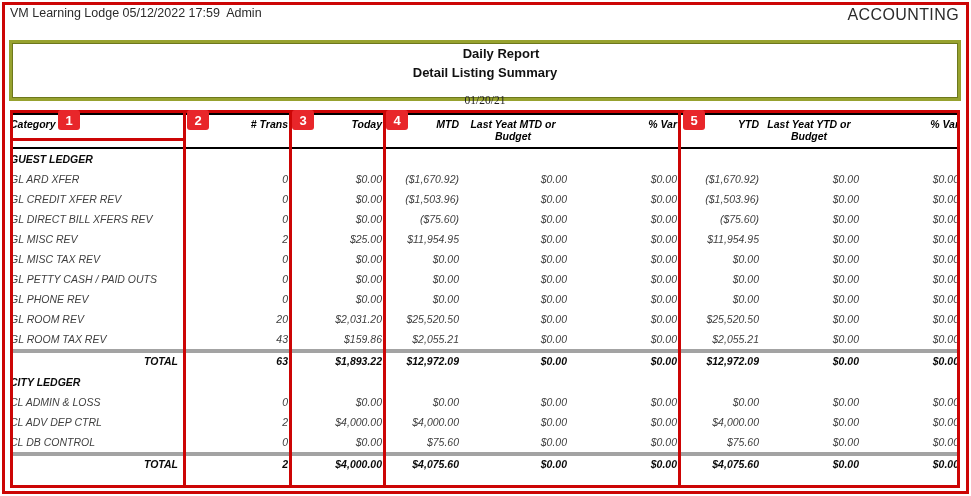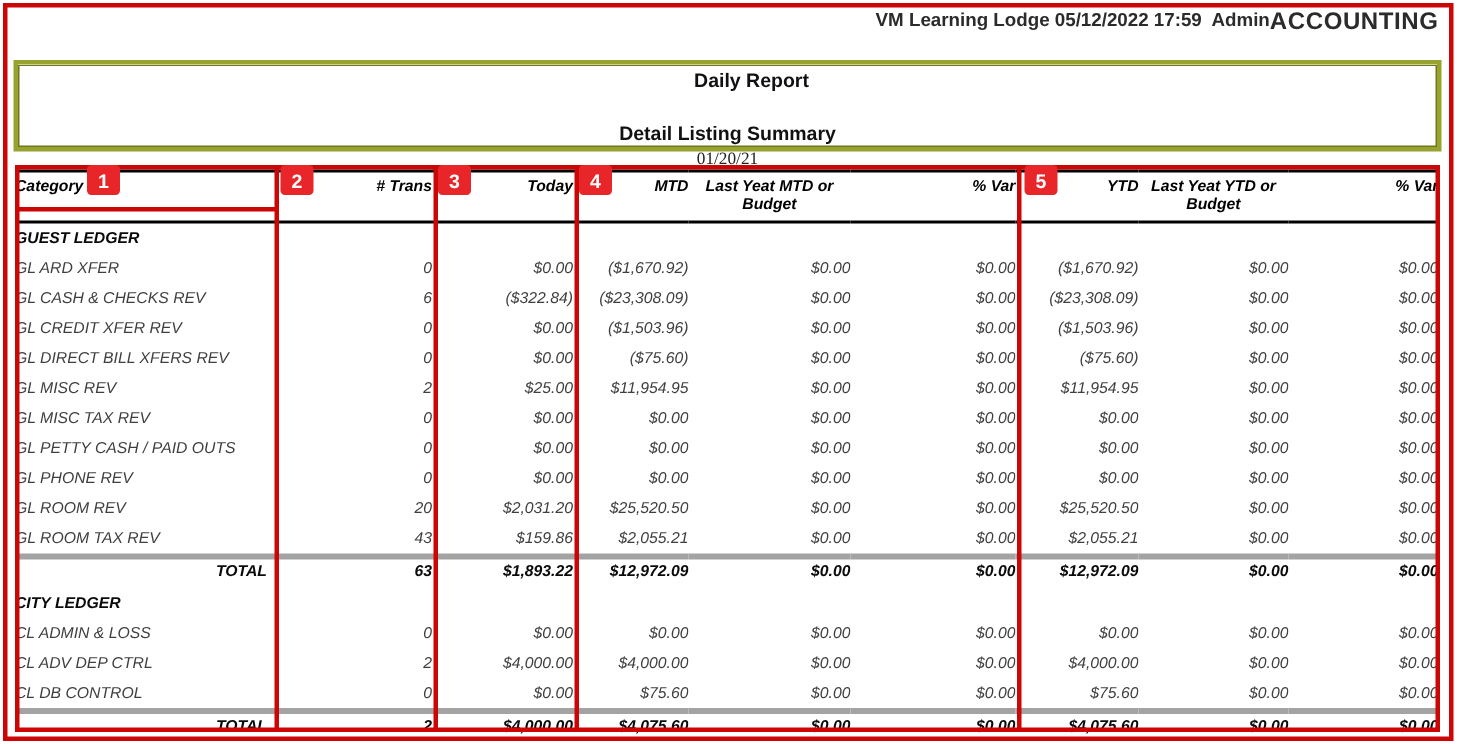--- a/index.html
+++ b/index.html
@@ -4,33 +4,33 @@
 <style>
   html,body{margin:0;padding:0;background:#fff;}
   .screen{
     position:relative;width:971px;height:496px;background:#fff;overflow:hidden;
     font-family:"Liberation Sans",sans-serif;color:#2e2e2e;
   }
   
   .frame{position:absolute;inset:2px;border:3px solid var(--red,#cc0505);pointer-events:none;z-index:6;}
 
   
-  .topbar{position:absolute;left:10px;right:12px;top:6px;display:flex;justify-content:flex-end;align-items:flex-start;font-weight:bold;}
+  .topbar{position:absolute;left:10px;right:12px;top:6px;display:flex;justify-content:space-between;align-items:flex-start;}
   .topbar .left{font-size:12.5px;color:#2b2b2b;white-space:pre;}
   .topbar .right{font-size:16px;color:#2b2b2b;letter-spacing:.4px;}
 
   
   .report-box{
     position:absolute;left:9px;top:40px;width:952px;height:61px;box-sizing:border-box;
     border:3px solid var(--olive,#97a22f);box-shadow:inset 0 0 0 1px #6d781c;
     text-align:center;background:#fff;
   }
   .report-box .title{margin-top:3px;font-size:13px;font-weight:bold;color:#111;padding-left:32px;}
-  .report-box .subtitle{margin-top:20px;font-size:13px;font-weight:bold;color:#111;}
-  .report-box .rdate{margin-top:4px;font-size:11.5px;font-family:"Liberation Serif",serif;color:#222;}
+  .report-box .subtitle{margin-top:4px;font-size:13px;font-weight:bold;color:#111;}
+  .report-box .rdate{margin-top:14px;font-size:11.5px;font-family:"Liberation Serif",serif;color:#222;}
 
   
   table.report{
     position:absolute;left:10px;top:113px;width:949px;
     table-layout:fixed;border-collapse:collapse;font-style:italic;
   }
   table.report th{
     font-size:10.5px;font-weight:bold;color:#000;vertical-align:top;padding:3px 0 0 0;
     border-top:2px solid #000;border-bottom:2px solid #000;height:29px;line-height:12px;
     white-space:normal;
@@ -120,31 +120,20 @@
           <td class="c-trans">0</td>
           <td class="c-today">$0.00</td>
           <td class="c-mtd">($1,670.92)</td>
           <td class="c-lymtd">$0.00</td>
           <td class="c-var1">$0.00</td>
           <td class="c-ytd">($1,670.92)</td>
           <td class="c-lyytd">$0.00</td>
           <td class="c-var2">$0.00</td>
         </tr>
         <tr class="data-row">
-          <td class="c-cat">GL CASH &amp; CHECKS REV</td>
-          <td class="c-trans">6</td>
-          <td class="c-today">($322.84)</td>
-          <td class="c-mtd">($23,308.09)</td>
-          <td class="c-lymtd">$0.00</td>
-          <td class="c-var1">$0.00</td>
-          <td class="c-ytd">($23,308.09)</td>
-          <td class="c-lyytd">$0.00</td>
-          <td class="c-var2">$0.00</td>
-        </tr>
-        <tr class="data-row">
           <td class="c-cat">GL CREDIT XFER REV</td>
           <td class="c-trans">0</td>
           <td class="c-today">$0.00</td>
           <td class="c-mtd">($1,503.96)</td>
           <td class="c-lymtd">$0.00</td>
           <td class="c-var1">$0.00</td>
           <td class="c-ytd">($1,503.96)</td>
           <td class="c-lyytd">$0.00</td>
           <td class="c-var2">$0.00</td>
         </tr>

